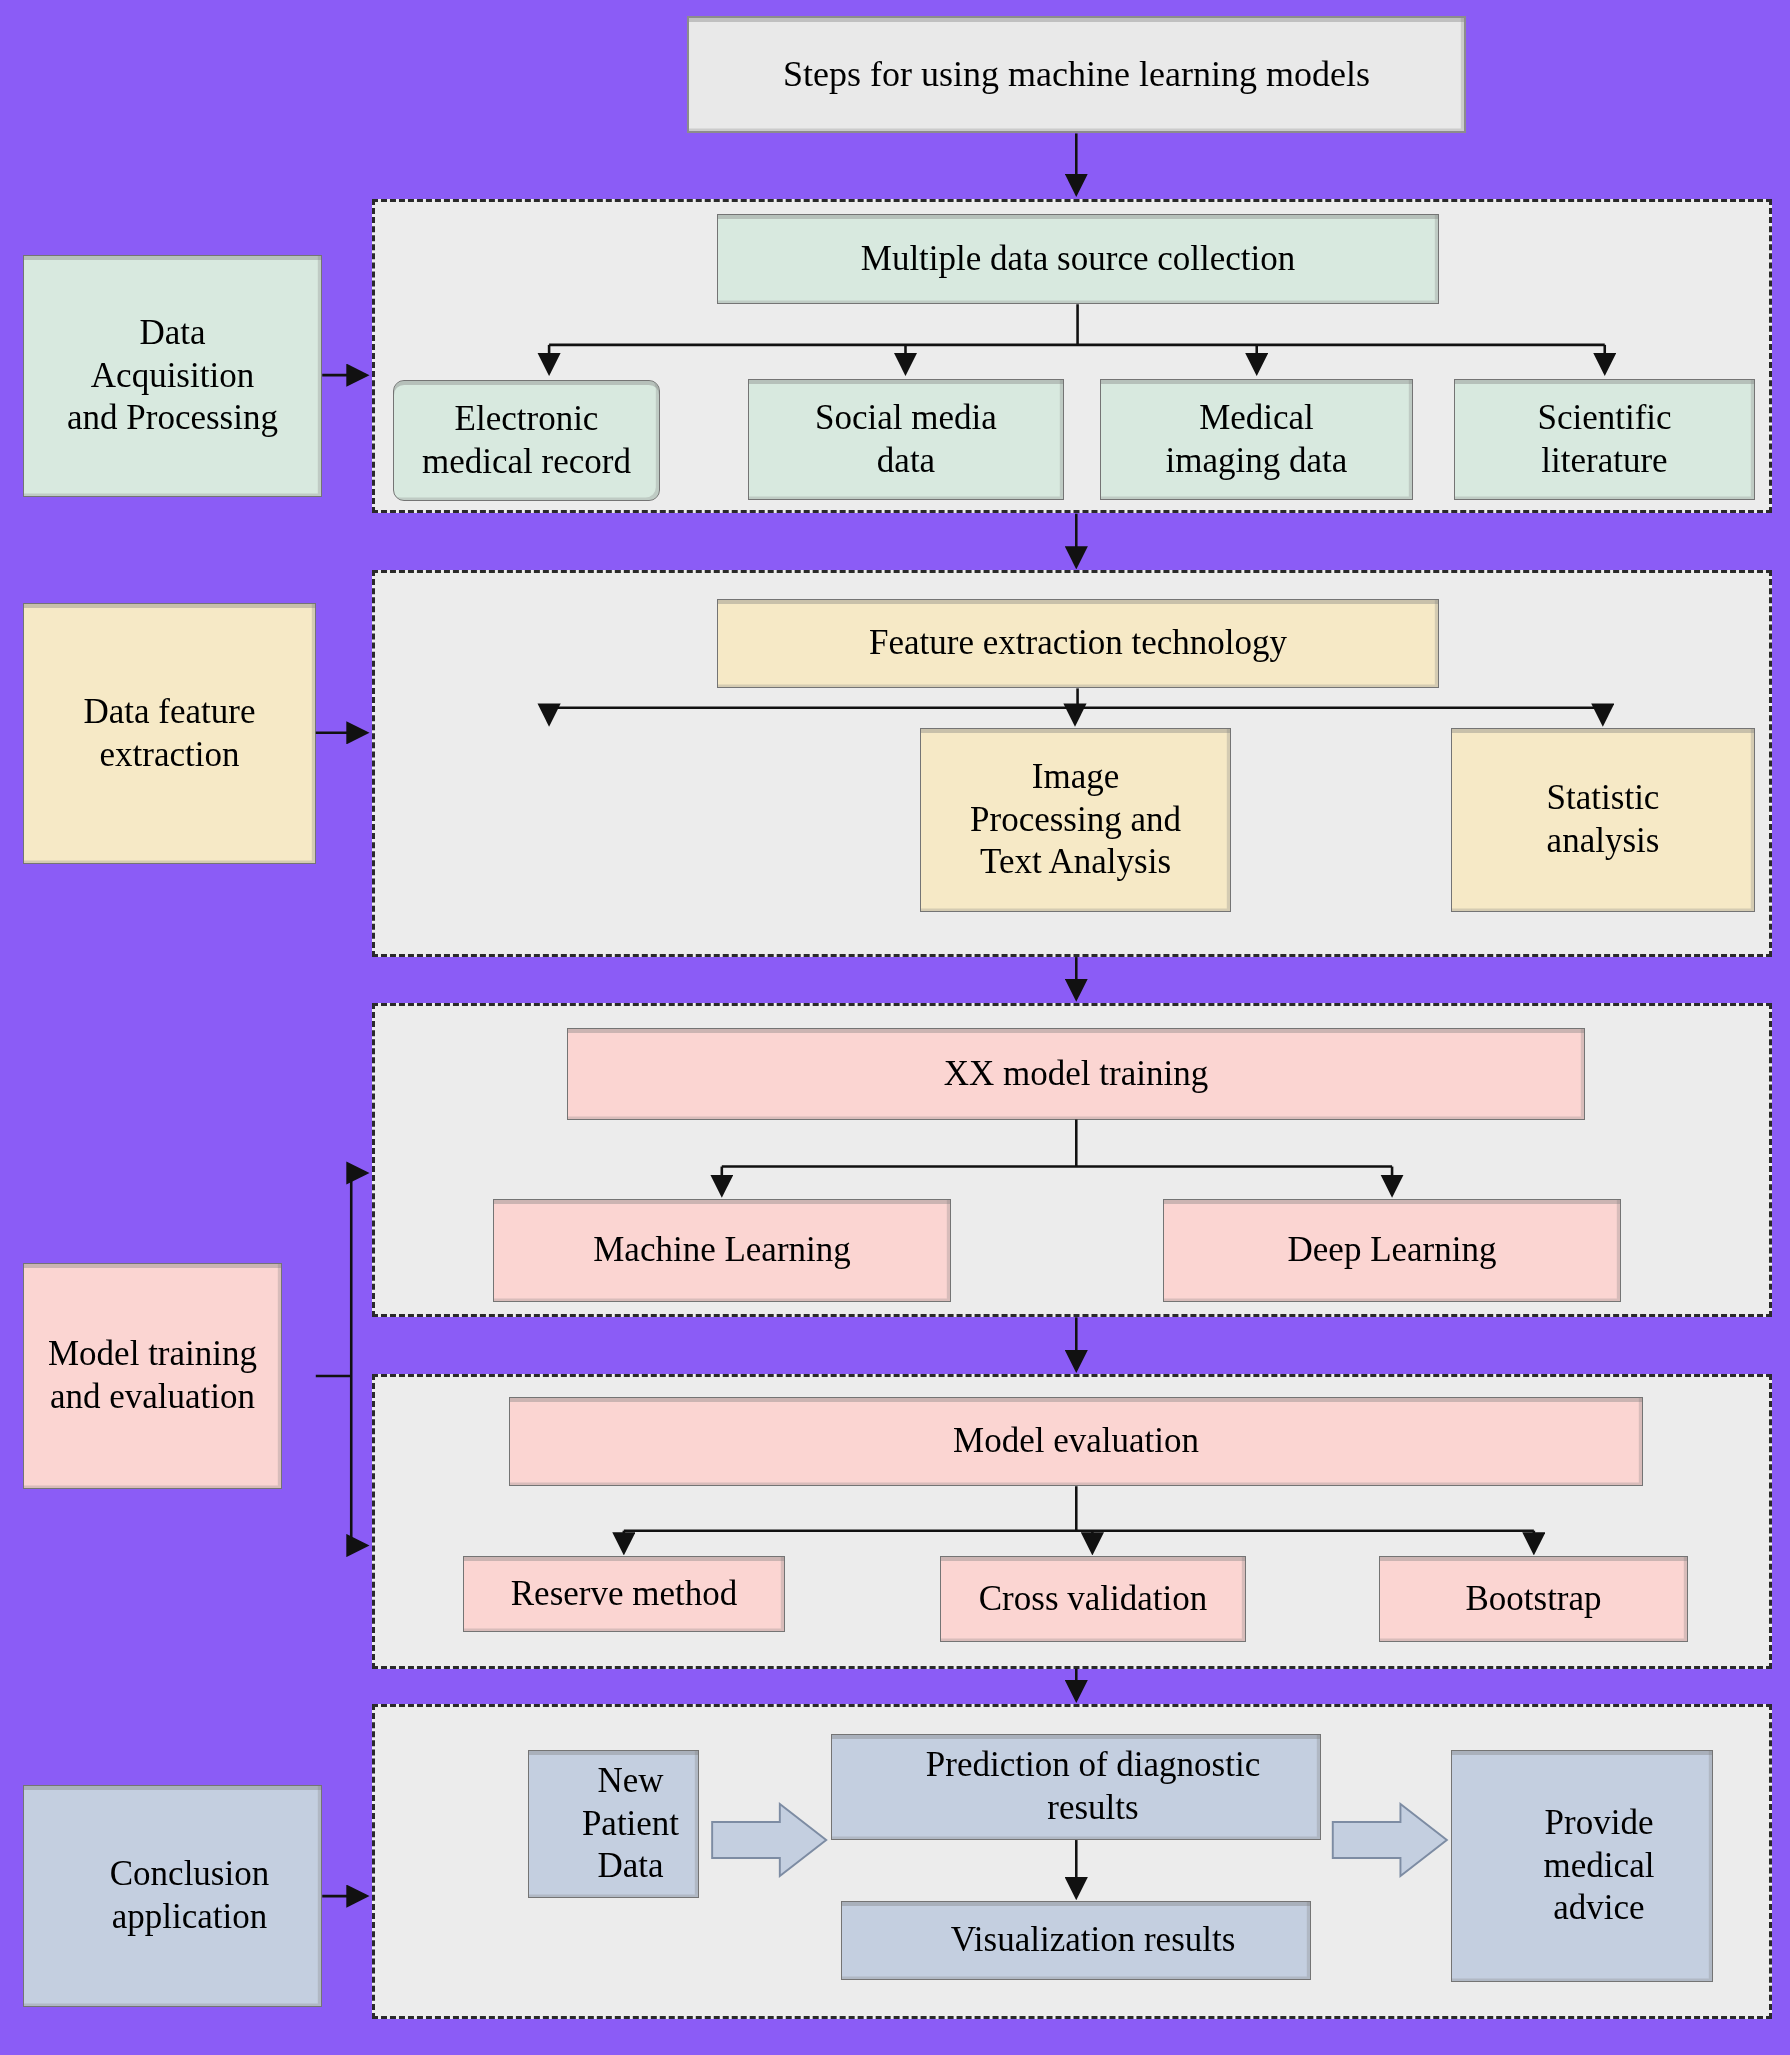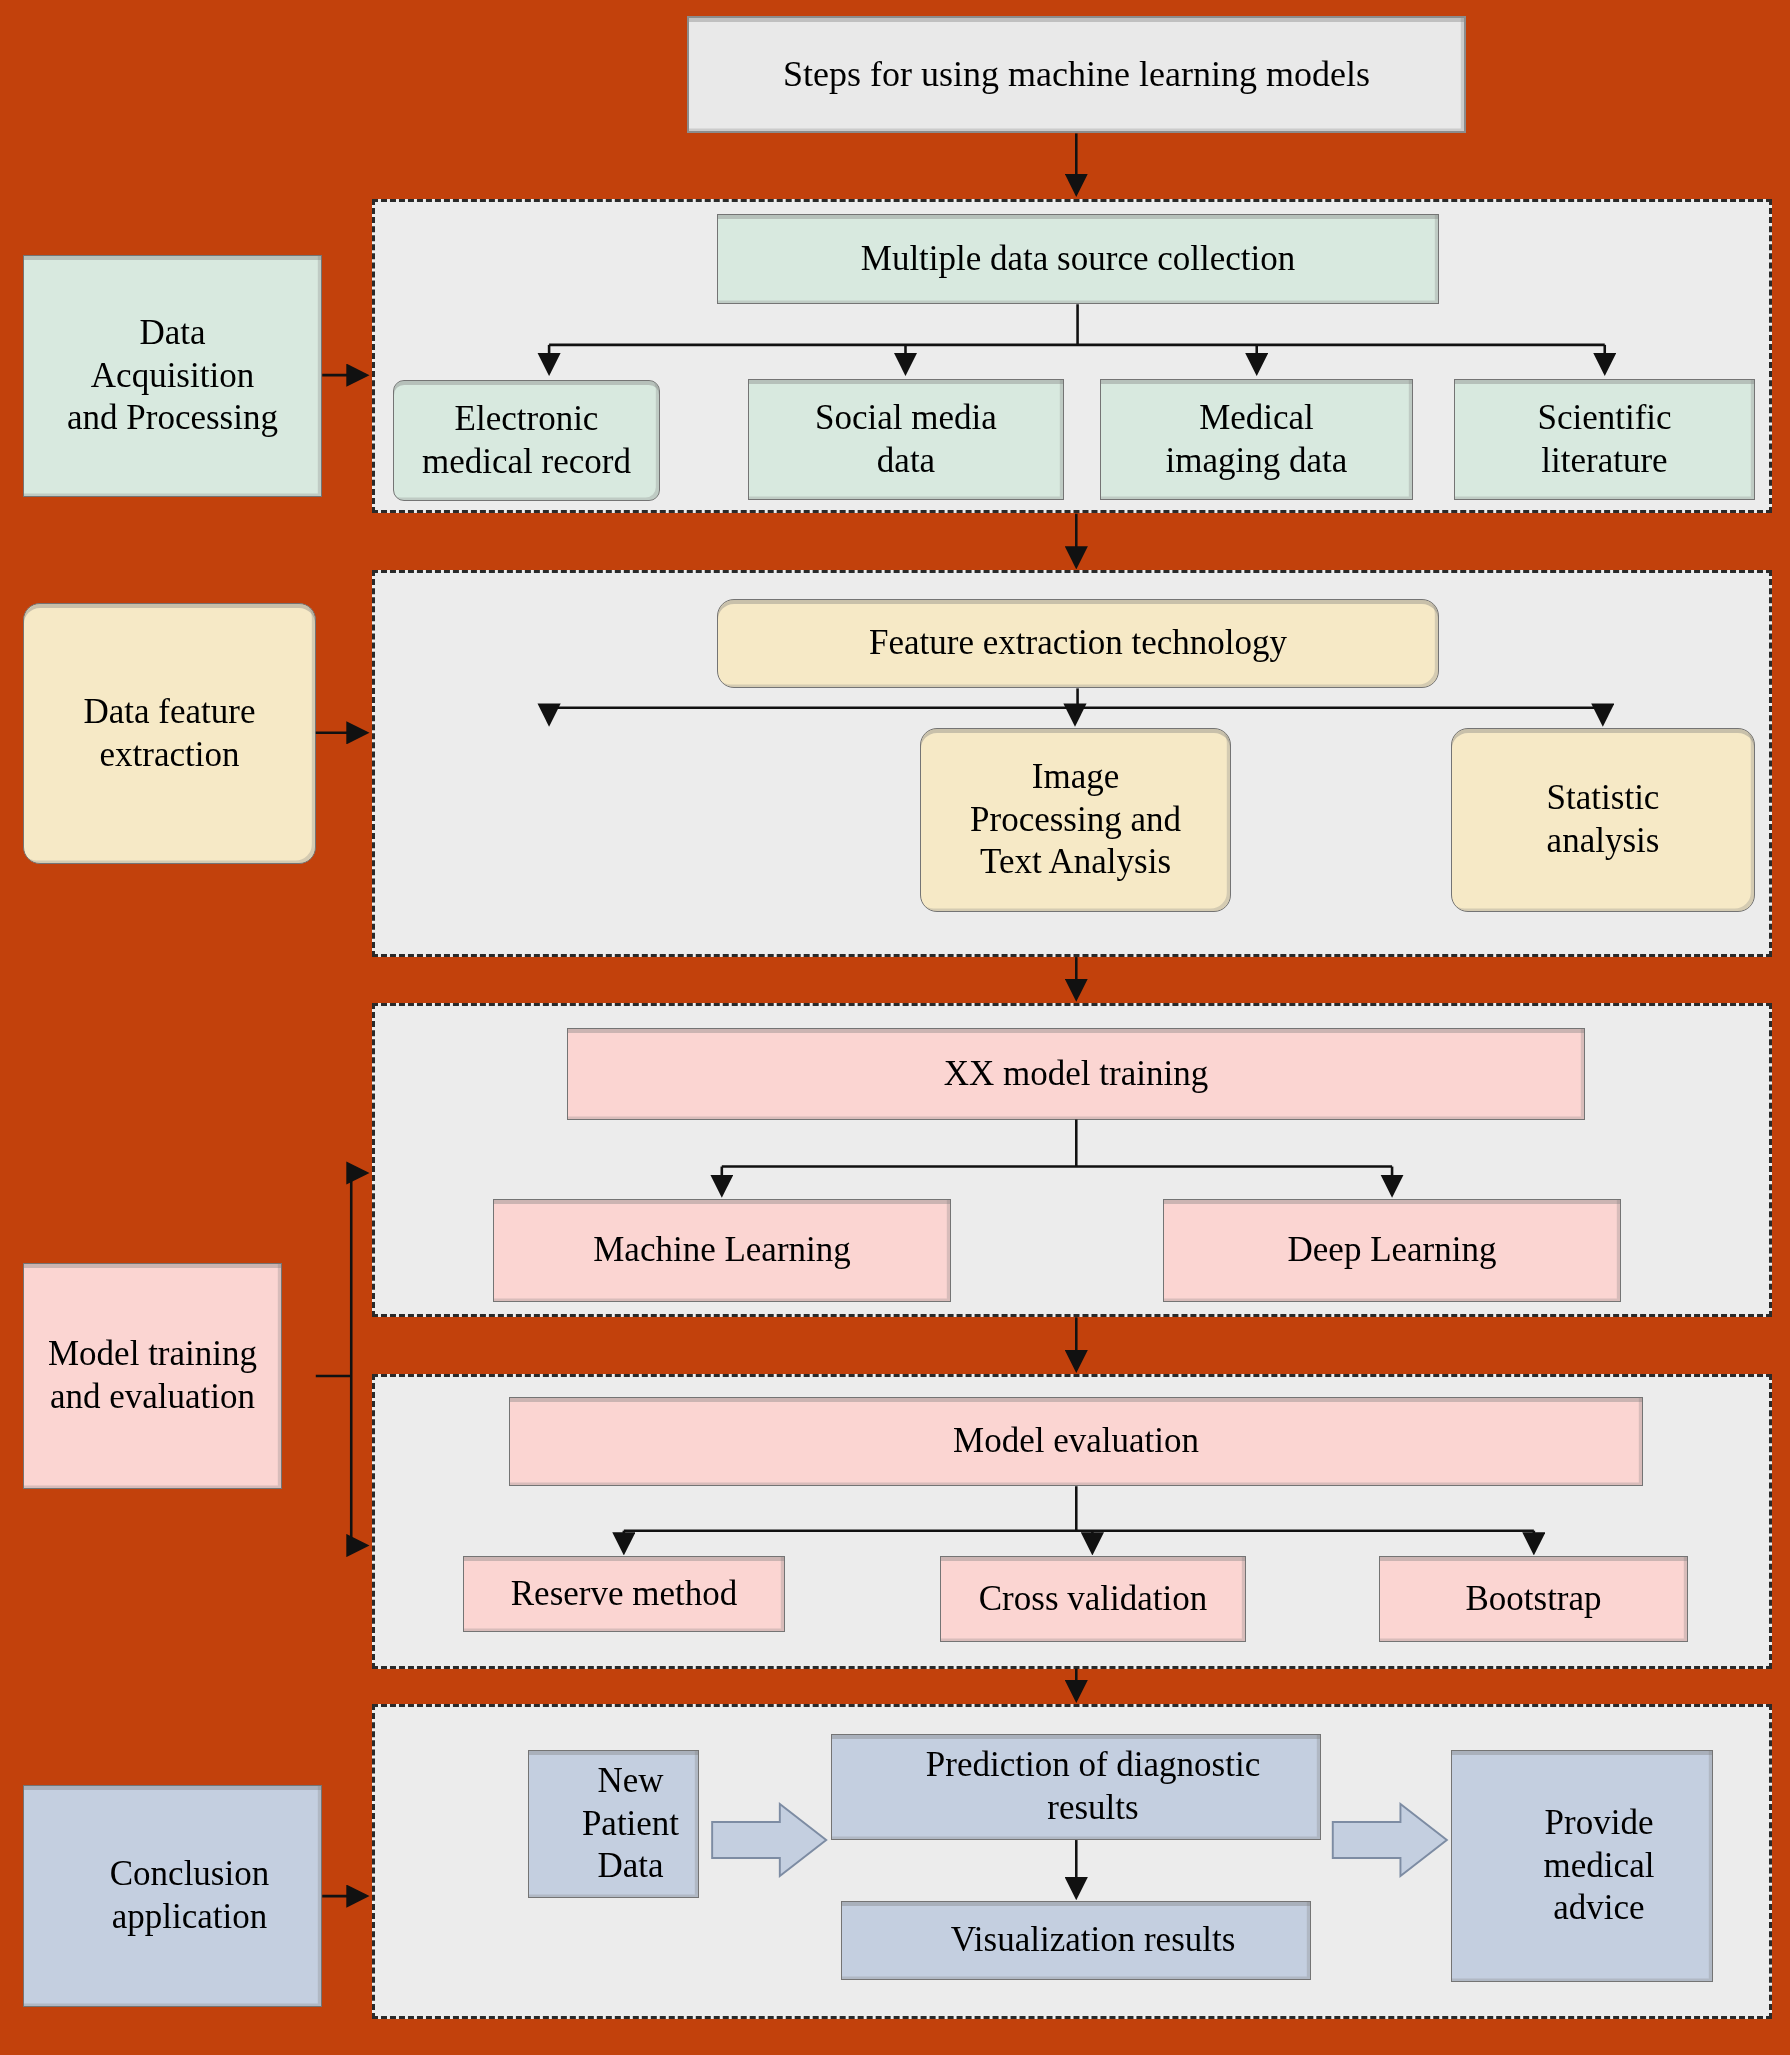--- a/index.html
+++ b/index.html
@@ -1,19 +1,19 @@
 <!DOCTYPE html>
 <html style="font-size:10.3px"><head>
 <meta charset="utf-8">
 <style>
   html,body{margin:0;padding:0;background:#ffffff;}
   .canvas{
     position:relative;
     width:1791px;height:2056px;
-    background:#c2410c;
+    background:#8b5cf6;
     font-family:"Liberation Serif","DejaVu Serif",serif;
     color:#000;
   }
   .panel{
     position:absolute;
     background:#ececec;
     border:3.2px dashed #2a2a2a;
     box-sizing:border-box;
   }
   .box{
@@ -21,21 +21,21 @@
     display:flex;align-items:center;justify-content:center;
     text-align:center;
     white-space:pre-line;
     font-size:35px;line-height:1.22;
     box-sizing:border-box;
     border:1.9px solid #747474;
     box-shadow:inset 0 3.9px 0 rgba(125,125,125,.38), inset -3.2px -2.6px 0 rgba(125,125,125,.28);
   }
   .titlebox{background:#e9e9e9;border:2.6px solid #8c8c8c;font-size:36px;}
   .green{background:#d8e9df;}
-  .yellow{background:#f6e9c6;border-radius:17px;}
+  .yellow{background:#f6e9c6;}
   .pink{background:#fbd5d2;}
   .blue{background:#c4cfe0;padding-left:34px;}
   svg.wires{position:absolute;left:0;top:0;pointer-events:none;}
 </style>
 </head>
 <body>
 
 <div class="canvas">
 
   <div class="box titlebox" style="left:687px;top:16px;width:779px;height:117px;">Steps for using machine learning models</div>

